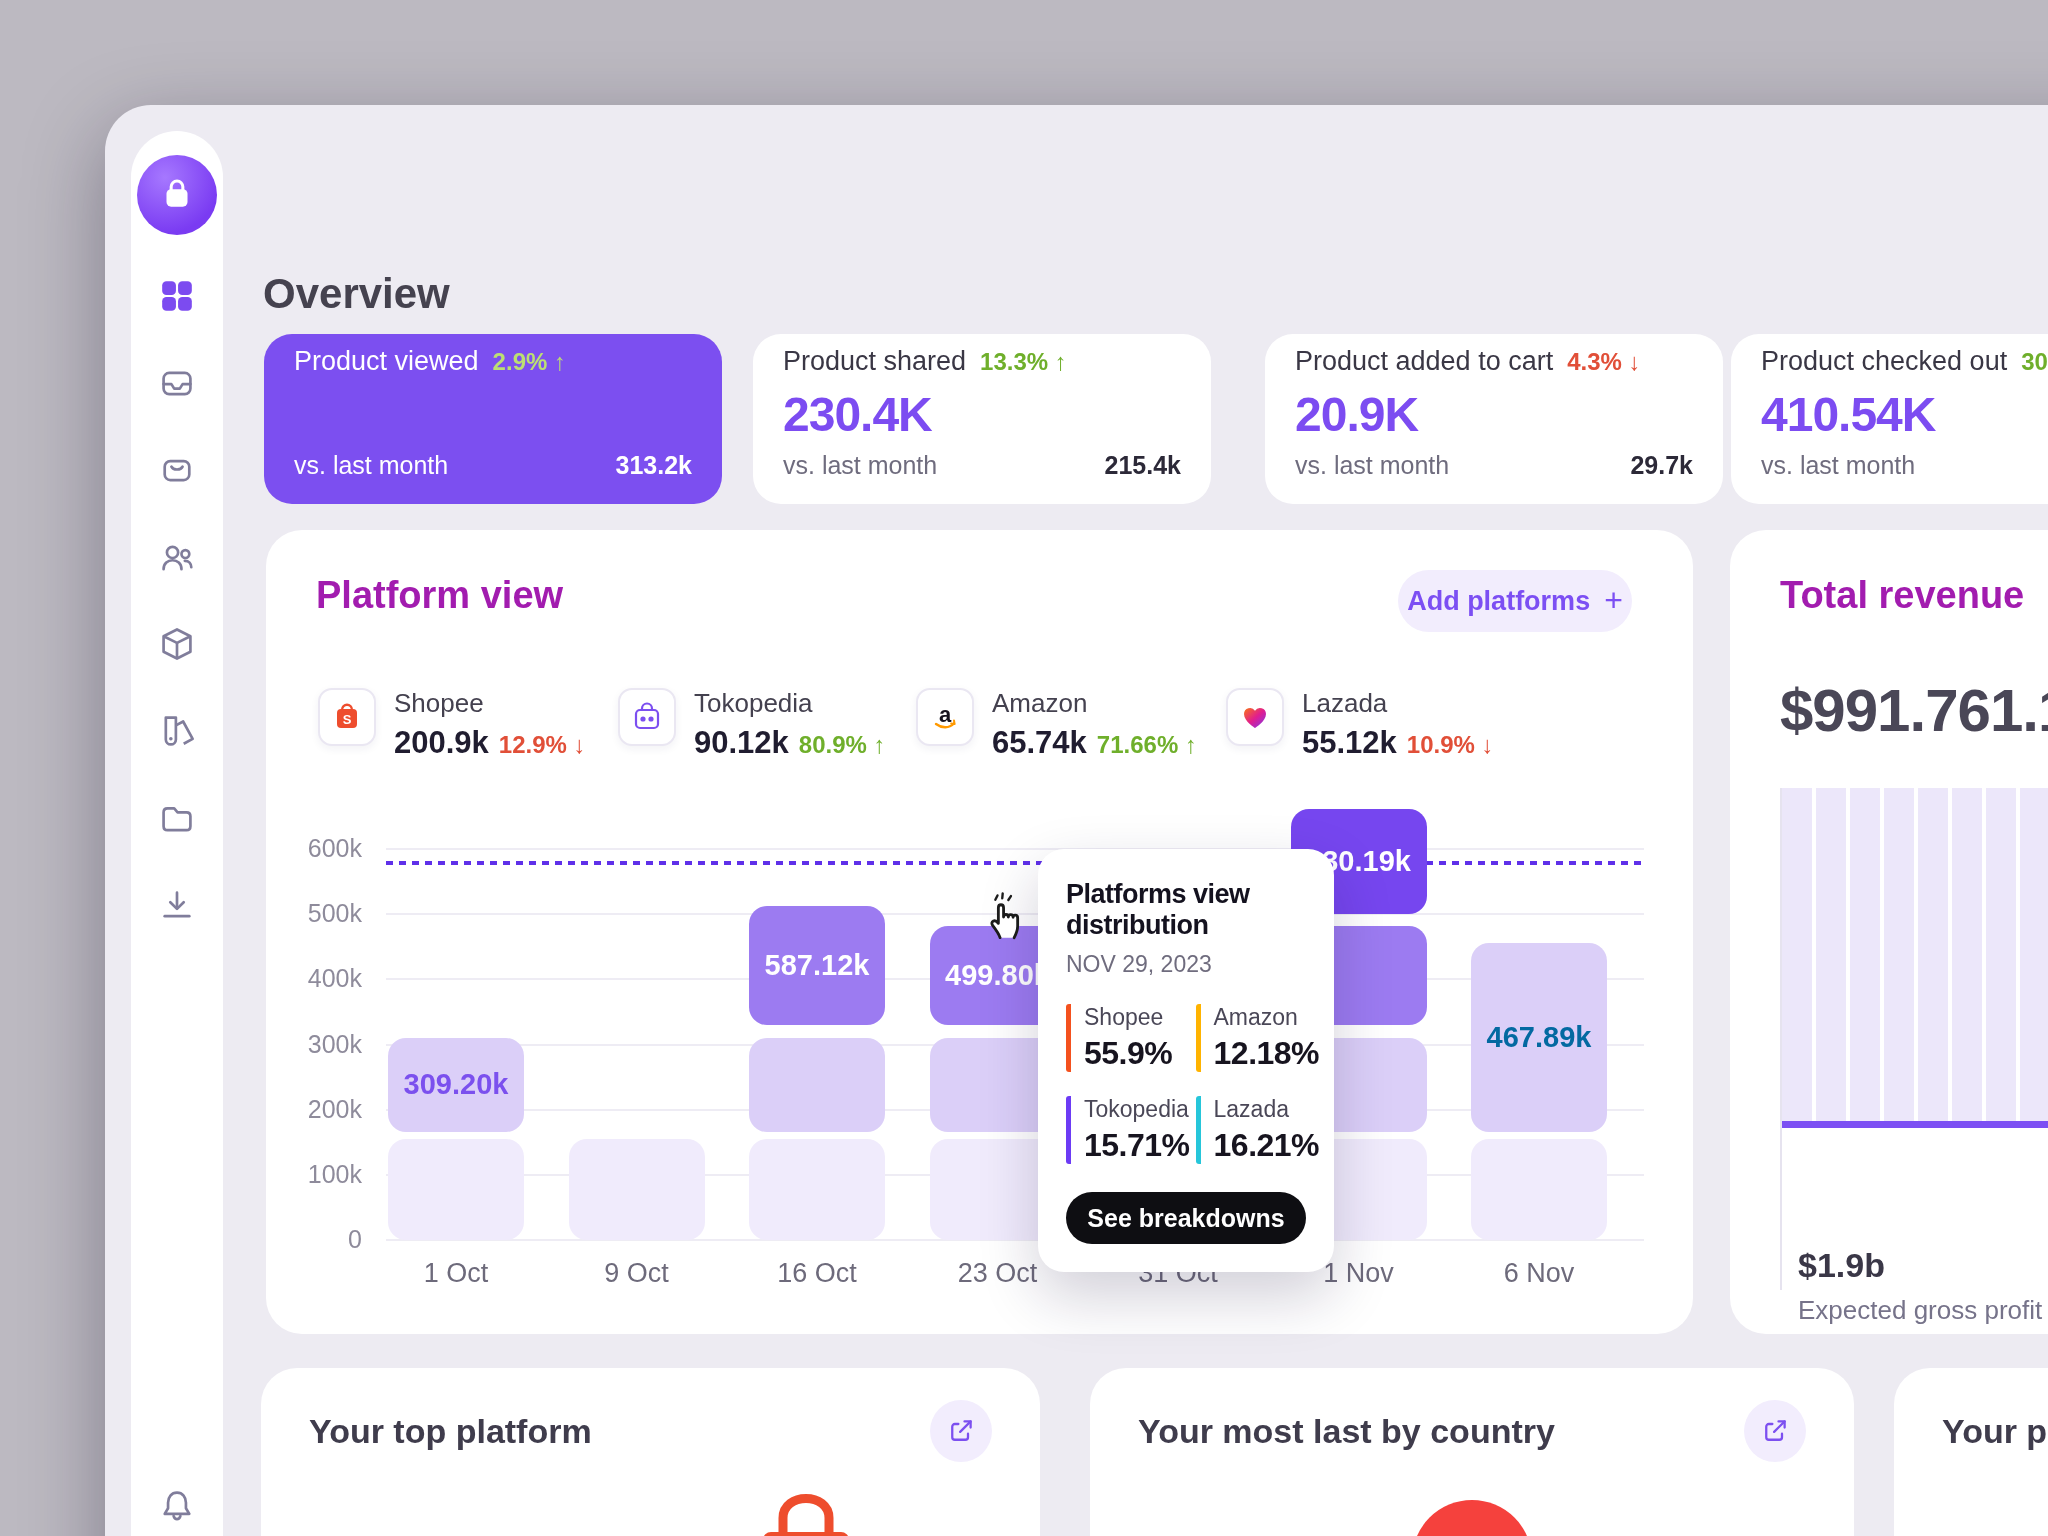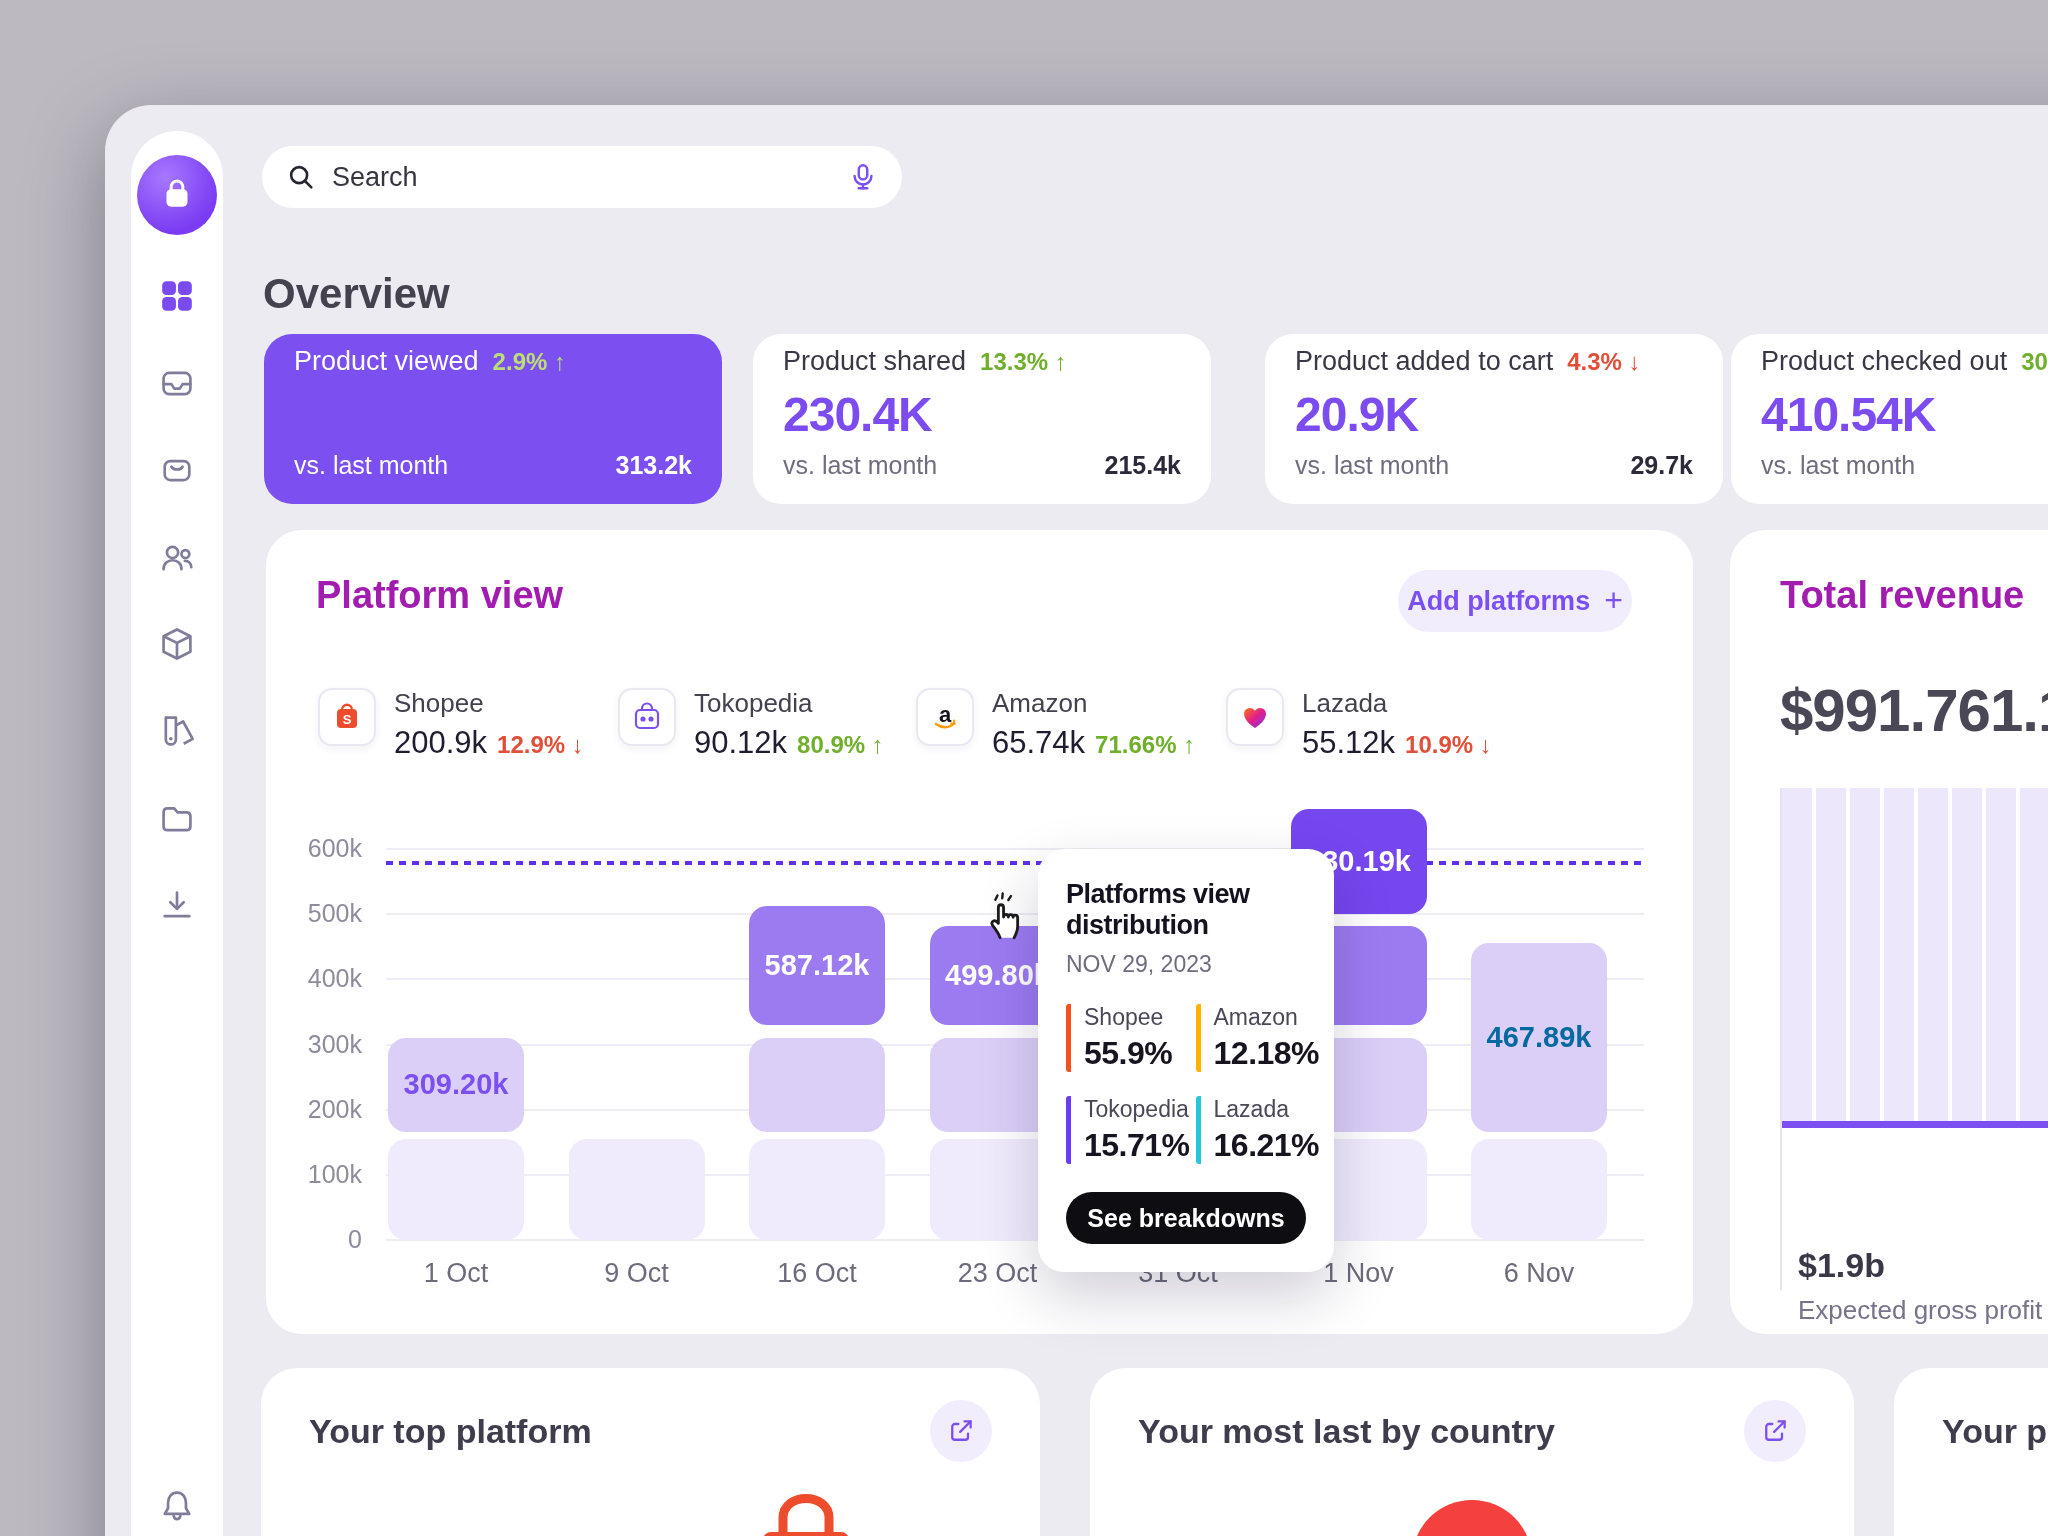--- a/index.html
+++ b/index.html
@@ -51,21 +51,21 @@
   .add-btn { position:absolute; left:1132px; top:40px; width:234px; height:62px; background:#f2edfd;
     border-radius:31px; display:flex; align-items:center; justify-content:center; gap:14px;
     color:#7c4ff3; font-size:27px; font-weight:600; cursor:pointer; }
   .add-plus { font-size:32px; font-weight:400; line-height:1; margin-top:-3px; }
 
   .plat-group { position:absolute; top:158px; display:flex; gap:18px; }
   .plat-chip { width:58px; height:58px; background:#fff; border:2px solid #eae7f2; border-radius:14px;
     box-shadow:0 3px 8px rgba(40,30,80,.06); display:flex; align-items:center; justify-content:center; }
   .plat-name { font-size:26px; color:#44414f; }
   .plat-line2 { display:flex; align-items:baseline; gap:10px; margin-top:6px; }
-  .plat-value { font-size:31px; font-weight:400; color:#201d30; }
+  .plat-value { font-size:31px; font-weight:700; color:#201d30; }
   .plat-delta { font-size:24px; font-weight:600; }
 
   
   #platform-chart { position:absolute; left:0; top:0; width:1427px; height:804px; }
   .gridline { position:absolute; height:2px; background:#eeecf4; left:120px; width:1258px; z-index:1; }
   .ytick { position:absolute; width:76px; text-align:right; font-size:25px; color:#8e8b9b; z-index:1; }
   .xtick { position:absolute; width:140px; text-align:center; font-size:27px; color:#6d6a7b; top:728px; z-index:1; }
   .bar-seg { position:absolute; width:136px; border-radius:18px; z-index:5;
     display:flex; align-items:center; justify-content:center; }
   .bar-label { font-size:29px; font-weight:700; white-space:nowrap; }
@@ -171,33 +171,20 @@
       </svg>
     </div>
     <div class="nav-icon" style="top:1375px">
       <svg width="38" height="38" viewBox="0 0 34 34" fill="none" stroke="#807d9b" stroke-width="2.4" stroke-linecap="round" stroke-linejoin="round">
         <path d="M17 5c-5 0-8 4-8 9v5l-3 5h22l-3-5v-5c0-5-3-9-8-9z"></path>
         <path d="M14 26c.5 1.8 1.5 2.8 3 2.8s2.5-1 3-2.8"></path>
       </svg>
     </div>
   </div>
 
-  <div class="searchbar">
-    <svg width="30" height="30" viewBox="0 0 32 32" fill="none" stroke="#26242f" stroke-width="2.8" stroke-linecap="round">
-      <circle cx="14" cy="14" r="8.5"></circle>
-      <path d="M20.5 20.5L27 27"></path>
-    </svg>
-    <input type="text" placeholder="Search" style="">
-    <svg width="30" height="30" viewBox="0 0 32 32" fill="none" stroke="#7c4ff0" stroke-width="2.6" stroke-linecap="round">
-      <rect x="11.5" y="3.5" width="9" height="15" rx="4.5"></rect>
-      <path d="M7 15a9 9 0 0 0 18 0"></path>
-      <path d="M16 24v4"></path>
-      <path d="M11.5 28h9"></path>
-    </svg>
-  </div>
 
   <div class="page-title">Overview</div>
 
   <div class="stat-card highlight" style="left:159px">
     <div class="stat-top">
       <span class="stat-label">Product viewed</span>
       <span class="stat-delta delta-up"><span>2.9%</span> <span>↑</span></span>
     </div>
     <div class="stat-bottom">
       <span class="stat-note">vs. last month</span>

